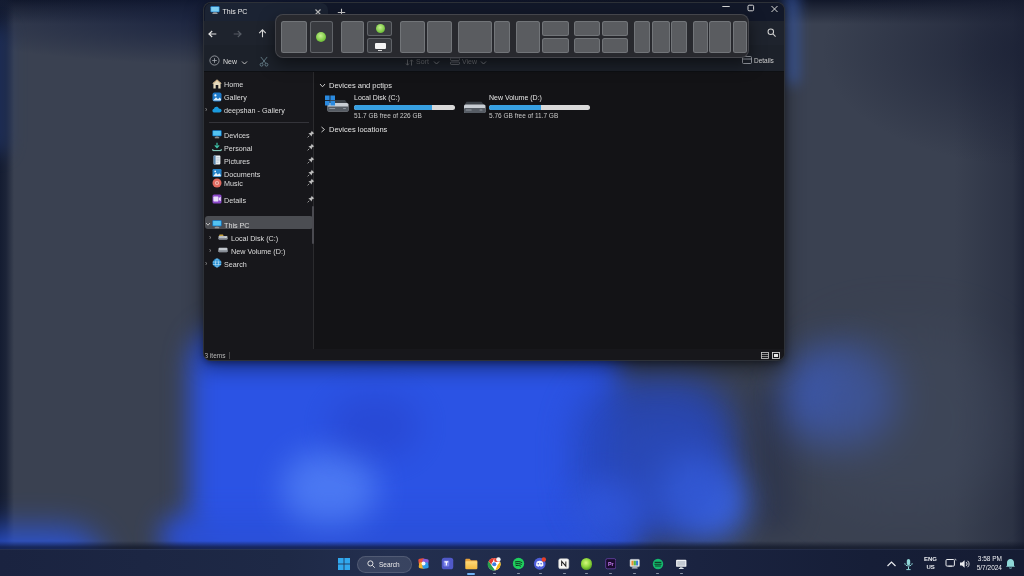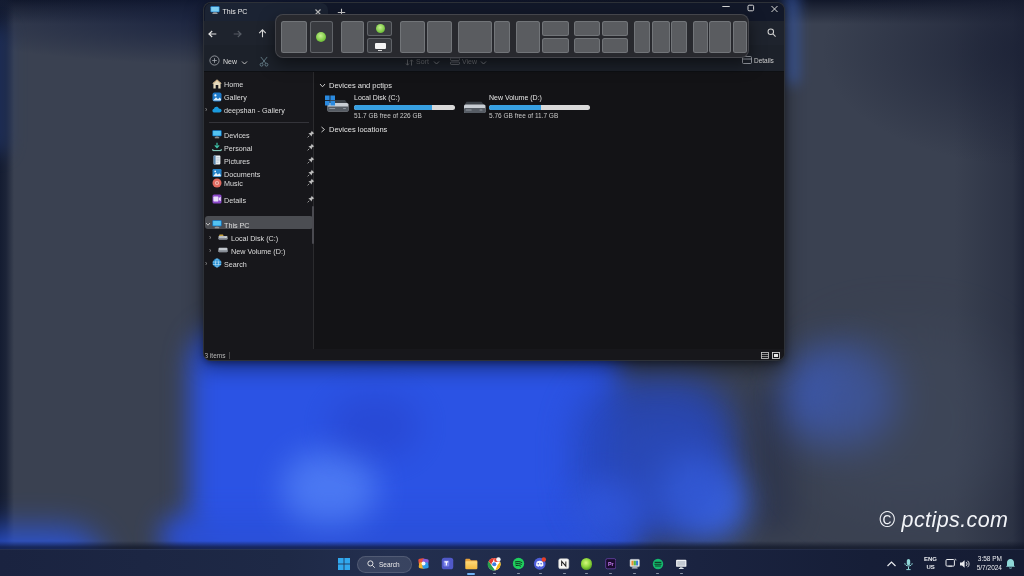--- a/index.html
+++ b/index.html
@@ -67,21 +67,20 @@
     <div class="blob" style="left:610px;top:420px;width:115px;height:105px;background:#2b4cc4;border-radius:45px;filter:blur(16px);opacity:0.5"></div>
     <div class="blob" style="left:282px;top:452px;width:95px;height:72px;background:#5c8cfa;border-radius:40px;filter:blur(16px);opacity:0.65"></div>
     <div class="blob" style="left:330px;top:395px;width:90px;height:62px;background:#2337b8;border-radius:40px;filter:blur(16px);opacity:0.32"></div>
     <div class="blob" style="left:788px;top:350px;width:108px;height:95px;background:#3a64ea;border-radius:45px;filter:blur(19px);opacity:0.8"></div>
     <div class="blob" style="left:-45px;top:528px;width:150px;height:80px;background:#2b55dd;border-radius:40px;filter:blur(16px);opacity:0.9"></div>
     <div class="blob" style="left:786px;top:-10px;width:12px;height:95px;background:#3c64c2;border-radius:10px;filter:blur(7px);opacity:0.7"></div>
     <div class="blob" style="left:-14px;top:25px;width:22px;height:130px;background:#27407e;border-radius:12px;filter:blur(9px);opacity:0.55"></div>
     <div class="blob" style="left:800px;top:330px;width:210px;height:180px;background:#414a5e;border-radius:80px;filter:blur(25px);opacity:0.5"></div>
     <div class="blob" style="left:0;top:541px;width:1024px;height:9px;background:linear-gradient(180deg, rgba(12,18,36,0) 0px, rgba(12,18,36,0.65) 6px, rgba(12,18,36,0.7) 9px)"></div>
   </div>
-  <div id="watermark">© pctips.com</div>
 
   <div id="win">
     <div id="titlebar">
       <div id="tab">
         <svg class="abs" style="left:4.5px;top:2px" width="10" height="10" viewBox="0 0 11 11">
             <rect x="0.5" y="1.5" width="10" height="6.5" rx="1" fill="#2d8fd8"></rect>
             <rect x="1.3" y="2.3" width="8.4" height="4.9" rx="0.5" fill="#7fd0f2"></rect>
             <rect x="3.5" y="8" width="4" height="1" fill="#9a9a9a"></rect>
             <rect x="2.5" y="9" width="6" height="1" rx="0.5" fill="#b9b9b9"></rect>
           </svg>

